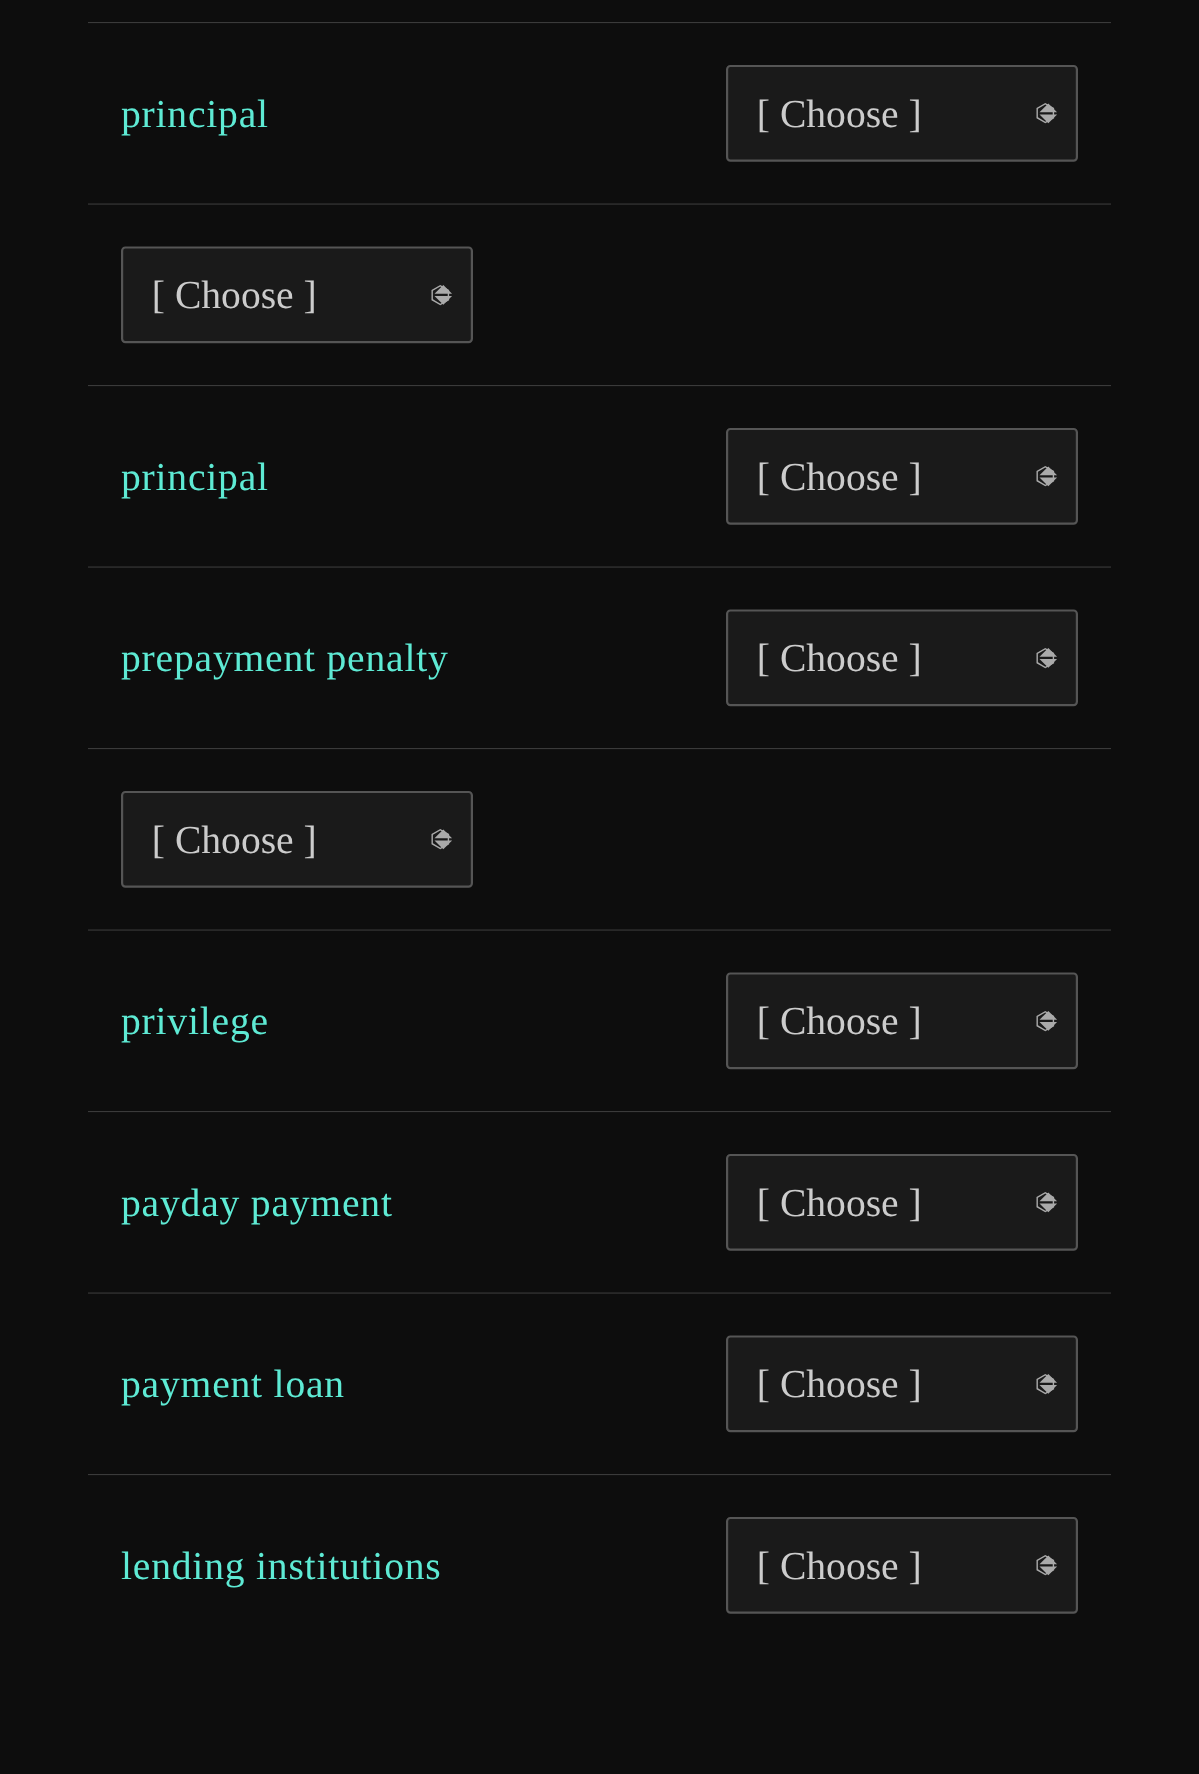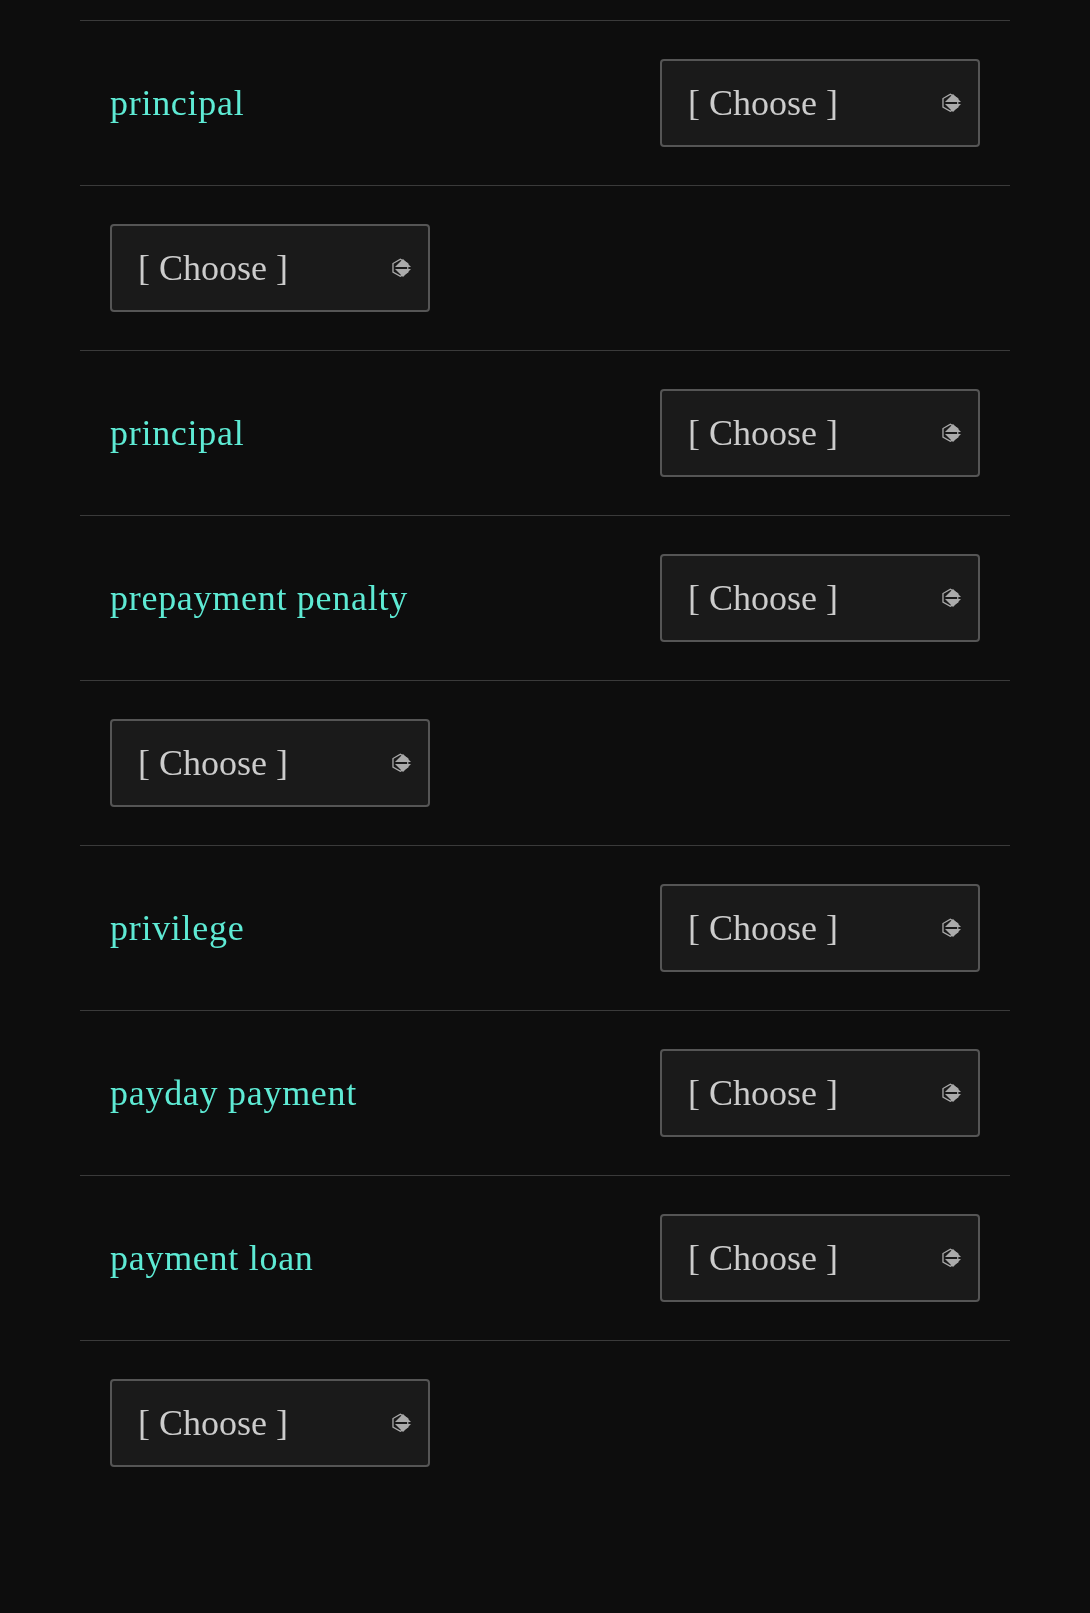--- a/index.html
+++ b/index.html
@@ -164,20 +164,21 @@
     <div class="form-row">
       <div class="field-label">payment loan</div>
       <div class="select-wrapper"><select class="field-select"><option value="">[ Choose ]</option></select><div class="select-icon">
       <svg width="18" height="22" viewBox="0 0 18 22" fill="none" xmlns="http://www.w3.org/2000/svg">
         <polygon points="9,2 17,10 1,10" fill="#aaaaaa"></polygon>
         <polygon points="9,20 17,12 1,12" fill="#aaaaaa"></polygon>
       </svg>
     </div></div>
     </div>
     <div class="form-row">
+      <div class="field-label">lending institutions</div>
       <div class="select-wrapper"><select class="field-select"><option value="">[ Choose ]</option></select><div class="select-icon">
       <svg width="18" height="22" viewBox="0 0 18 22" fill="none" xmlns="http://www.w3.org/2000/svg">
         <polygon points="9,2 17,10 1,10" fill="#aaaaaa"></polygon>
         <polygon points="9,20 17,12 1,12" fill="#aaaaaa"></polygon>
       </svg>
     </div></div>
     </div>
   </div>
 
 </body></html>

